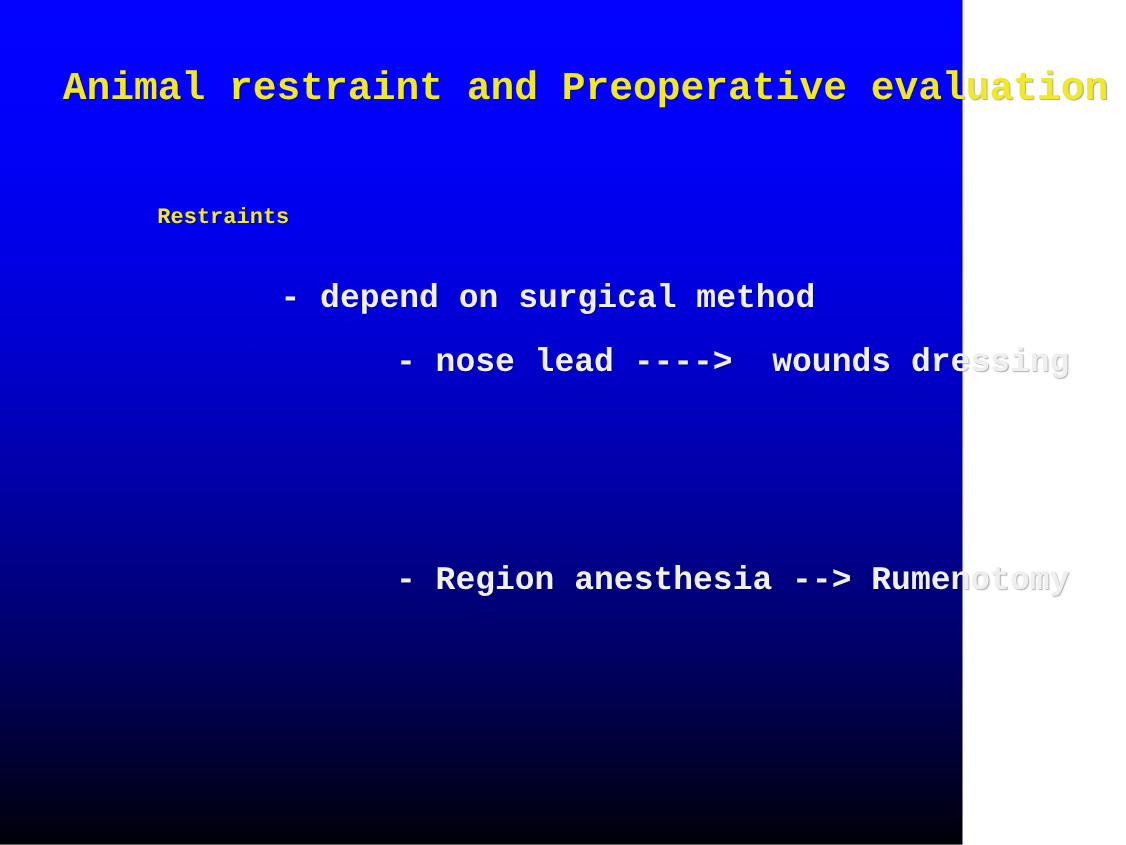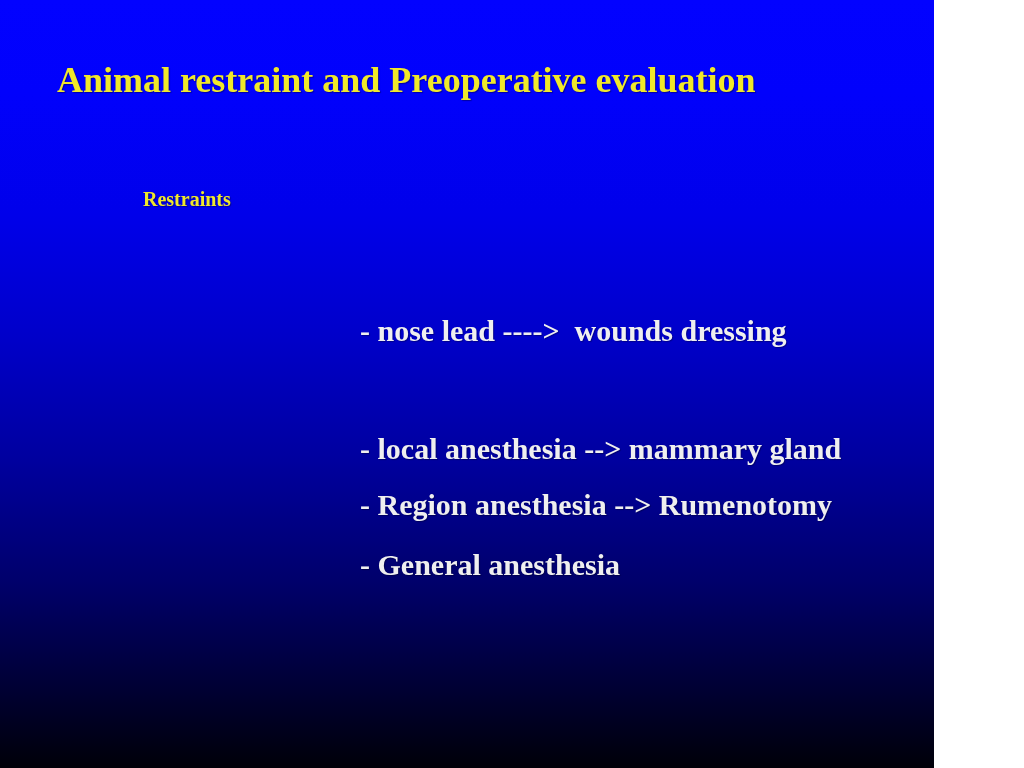--- a/index.html
+++ b/index.html
@@ -4,33 +4,34 @@
 <style>
   html, body {
     margin: 0;
     padding: 0;
     width: 1024px;
     height: 768px;
     overflow: hidden;
   }
   .slide {
     position: relative;
-    width: 934px;
+    width: 865px;
     height: 768px;
     background: linear-gradient(180deg,
       #0202ff 0%,
       #0101fc 12%,
       #0000ea 28%,
       #0000c9 44%,
       #00009e 60%,
       #00006a 76%,
       #000032 90%,
       #000008 100%);
-    font-family: Liberation Serif, serif;
+    font-family: Liberation Mono, monospace;
     font-weight: bold;
+    padding-left: 10px;
   }
   .title {
     position: absolute;
     left: 57px;
     top: 61px;
     font-size: 36px;
     line-height: 1.1;
     white-space: pre;
     text-shadow: 1px 1px 1px rgba(0,0,0,0.35);
   }
@@ -61,23 +62,22 @@
 </style>
 </head>
 <body>
 
 <div class="slide">
 
   <div class="title" style="color: rgb(240, 232, 42);">Animal restraint and Preoperative evaluation</div>
 
   <div class="section-heading" style="color: rgb(240, 232, 42);">Restraints</div>
 
+  <div class="bullet l1 b0" style="color: rgb(239, 239, 239);">- depend on surgical method</div>
 
   <div class="bullet l2 b1" style="color: rgb(239, 239, 239);">- nose lead ----&gt;  wounds dressing</div>
 
 
-  <div class="bullet l2 b3" style="color: rgb(239, 239, 239);">- local anesthesia --&gt; mammary gland</div>
 
-  <div class="bullet l2 b4" style="color: rgb(239, 239, 239);">- Region anesthesia --&gt; Rumenotomy</div>
+  <div class="bullet l2 b4" style="color: rgb(239, 239, 239); margin-top: 24px;">- Region anesthesia --&gt; Rumenotomy</div>
 
-  <div class="bullet l2 b5" style="color: rgb(239, 239, 239);">- General anesthesia</div>
 
 </div>
 
 </body></html>

